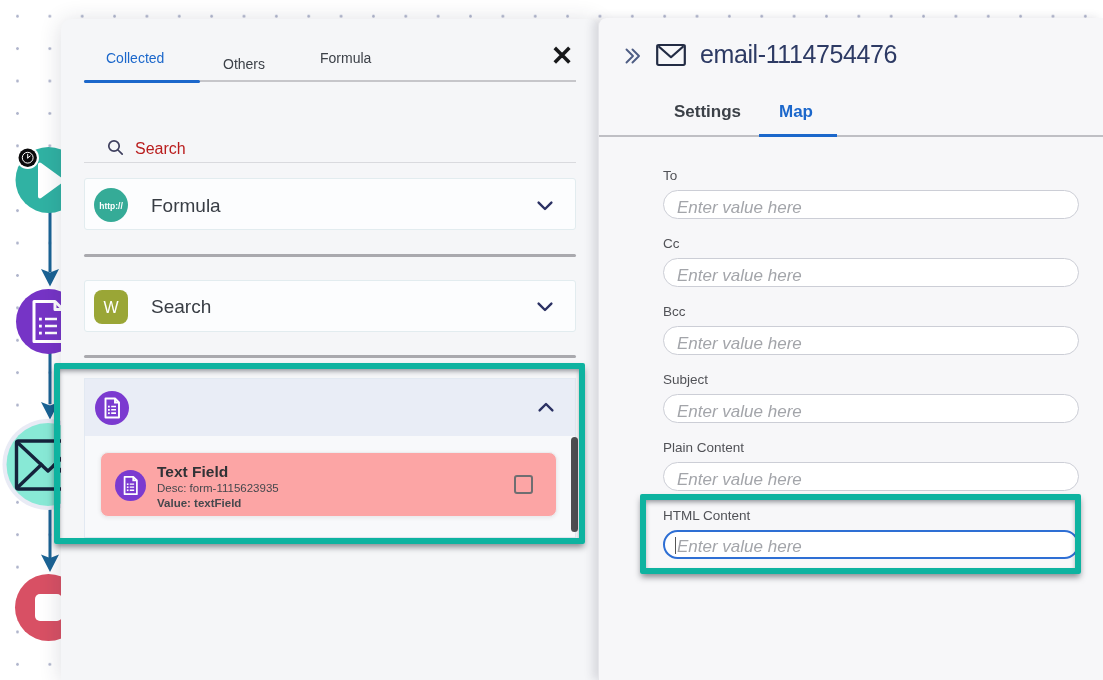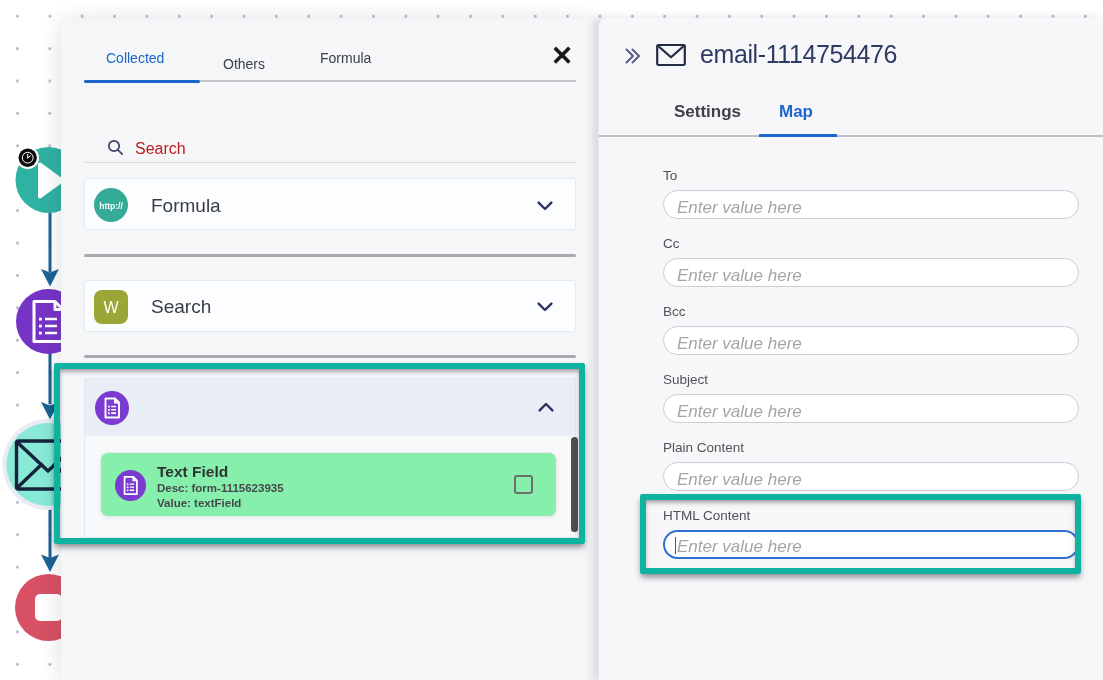--- a/index.html
+++ b/index.html
@@ -21,21 +21,21 @@
 .xbtn{position:absolute;left:488px;top:24px;width:26px;height:26px;color:#17181a;font-size:27px;font-weight:700;line-height:26px;text-align:center}
 .searchline{position:absolute;left:23px;top:143px;width:492px;height:1px;background:#d9dade}
 .searchtxt{position:absolute;left:74px;top:121px;font-size:16px;color:#b91c1c}
 .row{position:absolute;left:23px;width:492px;height:52px;background:#fcfdfe;border:1px solid #e2ecef;border-radius:3px}
 .rowlabel{position:absolute;left:90px;font-size:19px;color:#383d44}
 .sep{position:absolute;left:23px;width:492px;height:3px;background:#a9a9ae;border-radius:2px}
 .chev{position:absolute;left:471px;width:26px;height:26px}
 
 .formsec{position:absolute;left:23px;top:359px;width:492px;height:160px;border:1px solid #e2e9f2;background:#f8f9fb}
 .formhead{position:absolute;left:0;top:0;width:100%;height:57px;background:#e9edf6}
-.card{position:absolute;left:15px;top:73px;width:457px;height:65px;background:#86efac;border:1px solid #ececee;border-radius:8px;box-shadow:0 1px 4px rgba(0,0,0,.07)}
+.card{position:absolute;left:15px;top:73px;width:457px;height:65px;background:#fca5a5;border:1px solid #ececee;border-radius:8px;box-shadow:0 1px 4px rgba(0,0,0,.07)}
 .scrollbar{position:absolute;left:486px;top:58px;width:7px;height:95px;background:#4d4d50;border-radius:4px}
 
 
 .rpanel{position:absolute;left:598px;top:18px;width:505px;height:662px;background:#f7f7f9;
  border-radius:8px 0 0 0;border-left:1px solid #e6e6ea;box-shadow:-5px 0 10px rgba(45,50,75,.15)}
 .fldlabel{position:absolute;left:64px;font-size:13.5px;color:#515257}
 .fld{position:absolute;left:64px;width:416px;height:29px;background:#fff;border:1px solid #ccced6;border-radius:15px}
 .fld .ph{position:absolute;left:13px;top:7px;font-size:17px;font-style:italic;color:#a3a5aa}
 .rtabs{position:absolute;font-size:17px;font-weight:700;color:#3c4148}
 .rline{position:absolute;left:0;top:117px;width:505px;height:1.5px;background:#bfbfc4}
@@ -157,21 +157,21 @@
           <path d="M20 7.5 V11.5 H24"></path>
           <path d="M16.2 15.5 H21 M16.2 18.8 H21 M16.2 22.1 H21" stroke-width="1.6"></path>
         </g>
         <g fill="#fff">
             <rect x="13" y="14.7" width="1.8" height="1.8"></rect>
             <rect x="13" y="18" width="1.8" height="1.8"></rect>
             <rect x="13" y="21.3" width="1.8" height="1.8"></rect>
           </g>
       </svg>
       <div style="position:absolute;left:56px;top:9.5px;font-size:15.5px;font-weight:700;color:#303236">Text Field</div>
-      <div style="position:absolute;left:56px;top:29px;font-size:11.5px;font-weight:700;color:#45484d">Desc: form-1115623935</div>
+      <div style="position:absolute;left:56px;top:29px;font-size:11.5px;font-weight:400;color:#45484d">Desc: form-1115623935</div>
       <div style="position:absolute;left:56px;top:44px;font-size:11.5px;font-weight:700;color:#45484d">Value: textField</div>
       <div style="position:absolute;left:413px;top:22px;width:19px;height:19px;border:2px solid #6e6e71;border-radius:3px"></div>
     </div>
     <div class="scrollbar"></div>
   </div>
 </div>
 
 <div class="rpanel">
   <svg class="abs" style="left:26px;top:30px" width="15" height="16" viewBox="0 0 15 16">
       <g fill="none" stroke="#4e5d84" stroke-width="1.9" stroke-linecap="round" stroke-linejoin="round">

